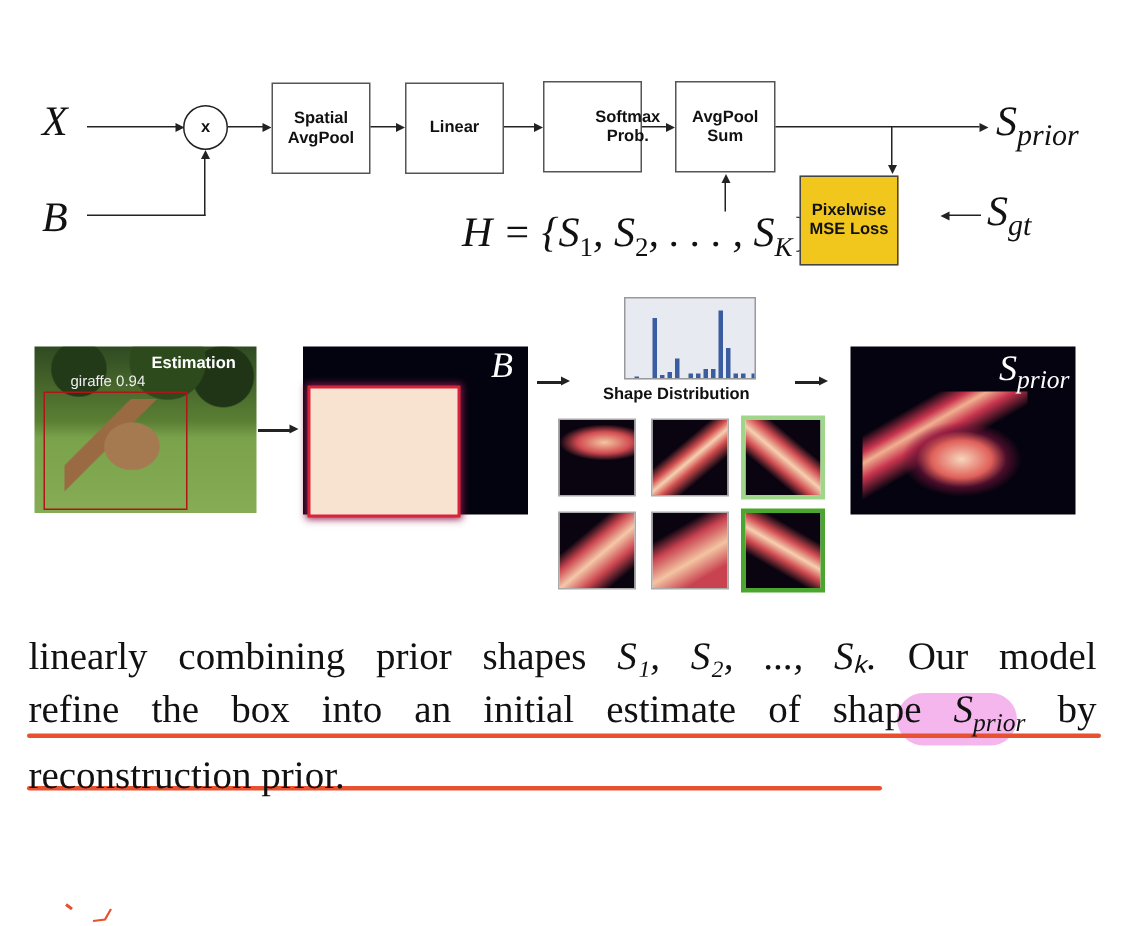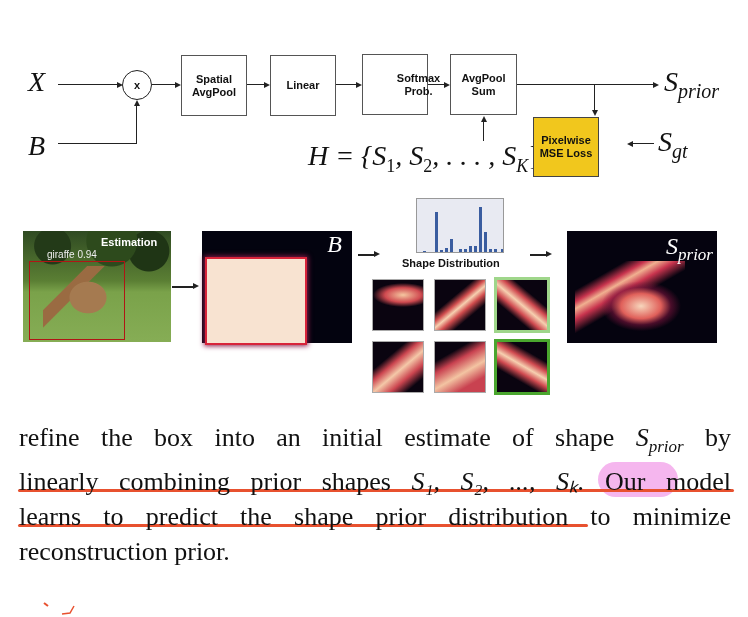--- a/index.html
+++ b/index.html
@@ -152,22 +152,21 @@
     <div class="abs" style="left:8px;top:30px;width:110px;height:82px;background:radial-gradient(ellipse 40px 25px at 60% 55%,#f7d6bc 0,#e0605a 50%,rgba(120,20,60,0.6) 75%,transparent 100%),linear-gradient(150deg,transparent 20%,#c8344e 28%,#f0b090 33%,#c8344e 40%,transparent 50%);"></div>
     <span class="lbl"><span>S</span><sub>prior</sub></span>
   </div>
 </div>
 
 <div class="hl" style="left:598px;top:462px;width:80px;height:35px;"></div>
 <div class="ul" style="left:18px;top:489px;width:716px;"></div>
 <div class="ul" style="left:18px;top:524px;width:570px;"></div>
 
 <div class="caption">
+  <span class="cl"><span>linearly combining prior shapes</span> <i>S₁, S₂, ..., Sₖ.</i> <span>Our model</span></span>
   <span class="cl"><span>refine the box into an initial estimate of shape</span> <i style="position:relative;"><span>S</span><sub style="font-size:17px;">prior</sub></i> <span>by</span></span>
-  <span class="cl"><span>linearly combining prior shapes</span> <i>S₁, S₂, ..., Sₖ.</i> <span>Our model</span></span>
-  <span class="cl"><span>learns to predict the shape prior distribution to minimize</span></span>
   <span style="display:block;white-space:nowrap;"><span>reconstruction prior.</span></span>
 </div>
 
 <svg class="abs" style="left:40px;top:600px;" width="50" height="17">
   <path d="M4 3 L8 6" stroke="#e8512f" stroke-width="2" fill="none"></path>
   <path d="M22 14 L30 13 L34 6" stroke="#e8512f" stroke-width="1.5" fill="none"></path>
 </svg>
 
 </body></html>

